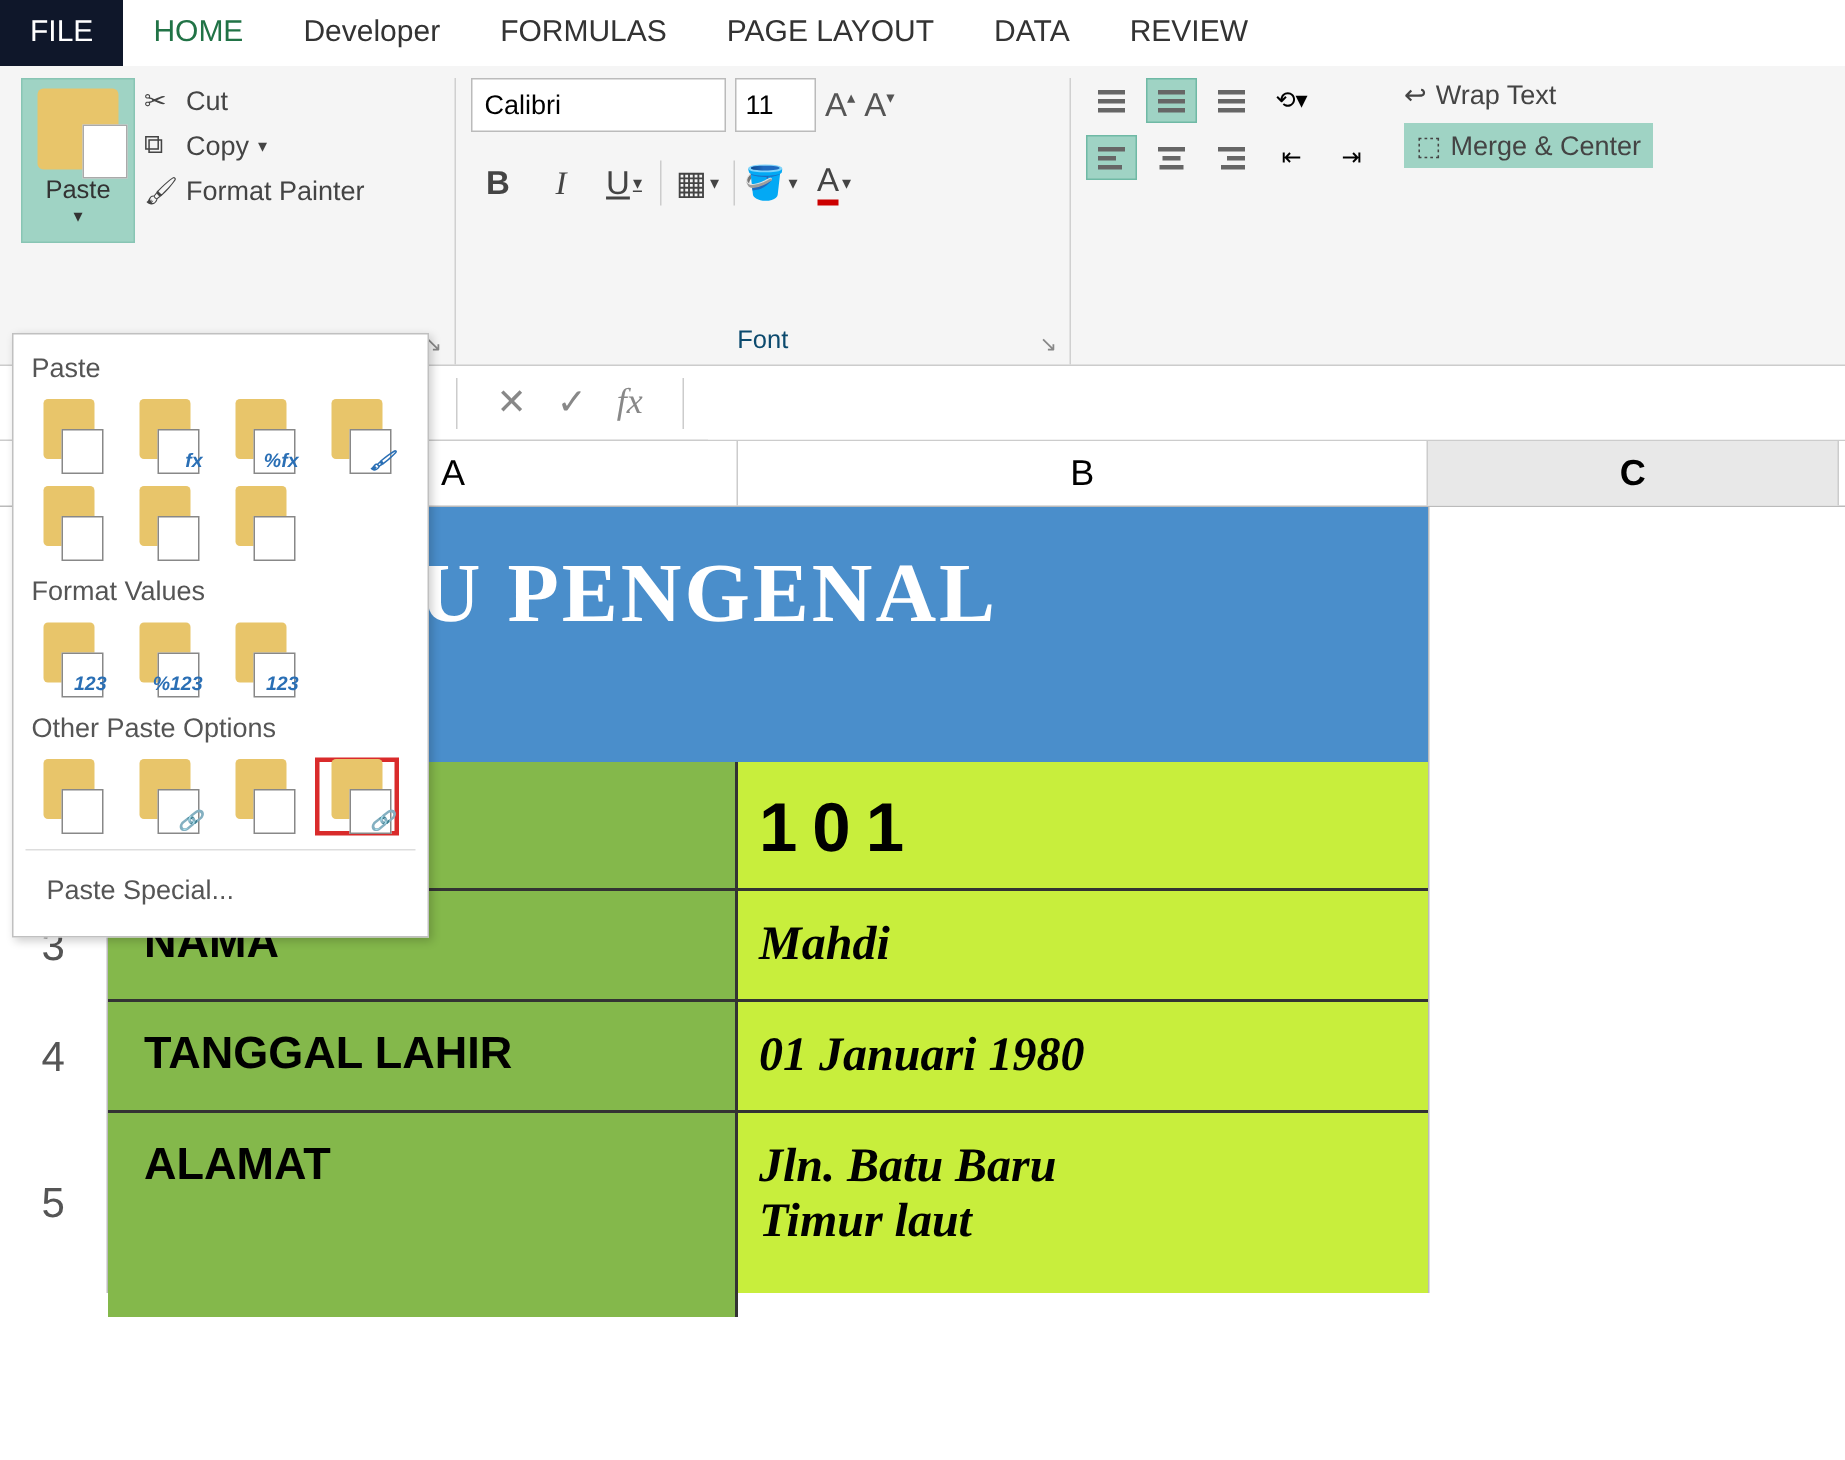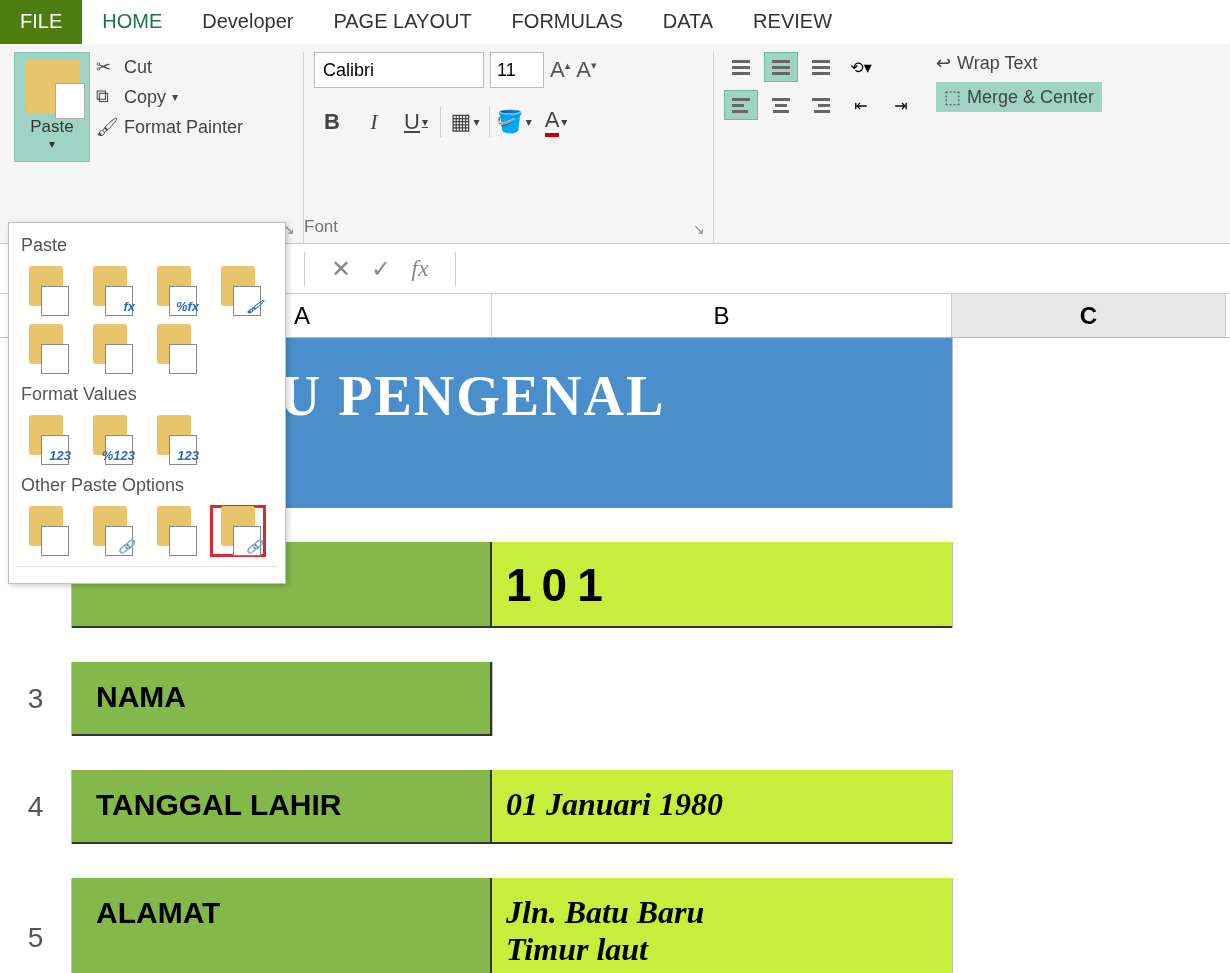--- a/index.html
+++ b/index.html
@@ -1,28 +1,28 @@
 <!DOCTYPE html>
 <html><head>
 <meta charset="utf-8">
 <style>
 * { box-sizing: border-box; margin: 0; padding: 0; font-family: 'Segoe UI', Tahoma, sans-serif; }
 body { background: #fff; width: 1230px; height: 973px; overflow: hidden; position: relative; }
 
 
 .tabs { display: flex; height: 44px; background: #fff; }
 .tab { padding: 10px 20px; font-size: 20px; color: #333; cursor: pointer; }
-.tab.file { background: #4d7c0f; color: #fff; }
+.tab.file { background: #0f172a; color: #fff; }
 .tab.active { color: #217346; }
 
 
 .ribbon { display: flex; background: #f5f5f5; border-bottom: 1px solid #ccc; height: 200px; padding: 8px 4px 0 4px; }
 .group { display: flex; flex-direction: column; border-right: 1px solid #d0d0d0; padding: 0 10px; position: relative; min-height: 190px; }
 .group-body { flex: 1; display: flex; align-items: flex-start; gap: 6px; }
-.group-label { font-size: 17px; color: #737373; padding-bottom: 6px; position: absolute; bottom: 0; left: 0; right: 0; }
+.group-label { text-align: center; font-size: 17px; color: #0c4a6e; padding-bottom: 6px; position: absolute; bottom: 0; left: 0; right: 0; }
 .group-launcher { position: absolute; right: 4px; bottom: 6px; width: 16px; height: 16px; font-size: 14px; color: #888; }
 
 
 .paste-main { display: flex; flex-direction: column; align-items: center; background: #9fd3c4; padding: 6px 10px 10px 10px; border: 1px solid #88c5b4; }
 .paste-glyph { width: 54px; height: 54px; background: #e8c56a; border-radius: 4px; position: relative; }
 .paste-glyph::after { content:''; position:absolute; right:-6px; bottom:-6px; width:28px; height:34px; background:#fff; border:1px solid #aaa; }
 .paste-label { font-size: 17px; color: #333; margin-top: 4px; }
 .clip-side { display: flex; flex-direction: column; gap: 8px; padding: 4px 0; }
 .clip-item { display: flex; align-items: center; gap: 6px; font-size: 18px; color: #444; }
 .clip-icon { width: 22px; height: 22px; display: inline-block; }
@@ -59,21 +59,21 @@
 .colC { width:274px; background:#e8e8e8; font-weight:bold; }
 .colA-spacer { width: 212px; }
 
 
 .grid { position: relative; }
 .row { display:flex; }
 .rownum { width:72px; border-right:1px solid #bbb; display:flex; align-items:center; justify-content:center; font-size:28px; color:#555; }
 .banner { height: 170px; background:#4a8ecb; color:#fff; display:flex; flex-direction:column; padding-left: 40px; position:relative; }
 .banner-title { font-family: Georgia, serif; font-weight:bold; font-size:56px; letter-spacing:2px; margin-top:26px; }
 .banner-sub { font-family: 'Comic Sans MS', cursive; font-size:26px; color:#dfe9f5; margin-top:8px; }
-.datarow { display:flex;margin-top:34px; }
+.datarow { display:flex; }
 .cellA { width:420px; background:#84b84b; color:#000; font-weight:bold; font-size:30px; font-family: Tahoma, sans-serif; padding:18px 24px; border-bottom:2px solid #333; border-right:2px solid #333; }
 .cellB { width:460px; background:#c8ee3c; color:#000; font-family: Georgia, 'Times New Roman', serif; font-style:italic; font-weight:bold; font-size:32px; padding:16px 14px; border-bottom:2px solid #333; }
 .cellB.big { font-style: normal; font-family: Tahoma, sans-serif; font-size: 46px; letter-spacing: 10px; }
 .cellC { width:274px; background:#fff; border-left:1px solid #bbb; }
 
 
 .paste-dd { position:absolute; left:8px; top:222px; width:278px; background:#fff; border:1px solid #c0c0c0; box-shadow: 2px 2px 6px rgba(0,0,0,0.2); z-index: 50; padding: 6px 8px 10px 8px; }
 .dd-head { font-size:18px; color:#555; padding:6px 4px; }
 .dd-row { display:flex; gap:10px; padding:4px 2px; }
 .dd-ico { width:54px; height:50px; position:relative; }
@@ -85,22 +85,22 @@
 .dd-special { font-size:18px; color:#555; padding:10px 14px; }
 
 </style>
 </head>
 <body>
 
 <div class="tabs">
   <div class="tab file">FILE</div>
   <div class="tab active">HOME</div>
   <div class="tab">Developer</div>
+  <div class="tab">FORMULAS</div>
   <div class="tab">PAGE LAYOUT</div>
-  <div class="tab">FORMULAS</div>
   <div class="tab">DATA</div>
   <div class="tab">REVIEW</div>
 </div>
 
 <div class="ribbon">
 
   <div class="group" style="width:300px">
     <div class="group-body">
       <div class="paste-main">
         <span class="paste-glyph"></span>
@@ -248,20 +248,21 @@
   <div class="row datarow">
     <div class="rownum" style="height:86px"></div>
     <div class="cellA" style="height:86px"></div>
     <div class="cellB big" style="height:86px">101</div>
     <div class="cellC" style="height:86px"></div>
   </div>
 
   <div class="row datarow">
     <div class="rownum" style="height:74px">3</div>
     <div class="cellA" style="height:74px">NAMA</div>
+    <div class="cellB" style="height:74px">Mahdi</div>
     <div class="cellC" style="height:74px"></div>
   </div>
 
   <div class="row datarow">
     <div class="rownum" style="height:74px">4</div>
     <div class="cellA" style="height:74px">TANGGAL LAHIR</div>
     <div class="cellB" style="height:74px">01 Januari 1980</div>
     <div class="cellC" style="height:74px"></div>
   </div>
 
@@ -344,13 +345,14 @@
         <div class="clip"></div>
         <div class="sheet"></div>
       </div>
     <div class="dd-ico highlight">
         <div class="clip"></div>
         <div class="sheet"></div>
         <div class="badge">🔗</div>
       </div>
   </div>
   <div class="dd-sep"></div>
+  <div class="dd-special">Paste Special...</div>
 </div>
 
 </body></html>

